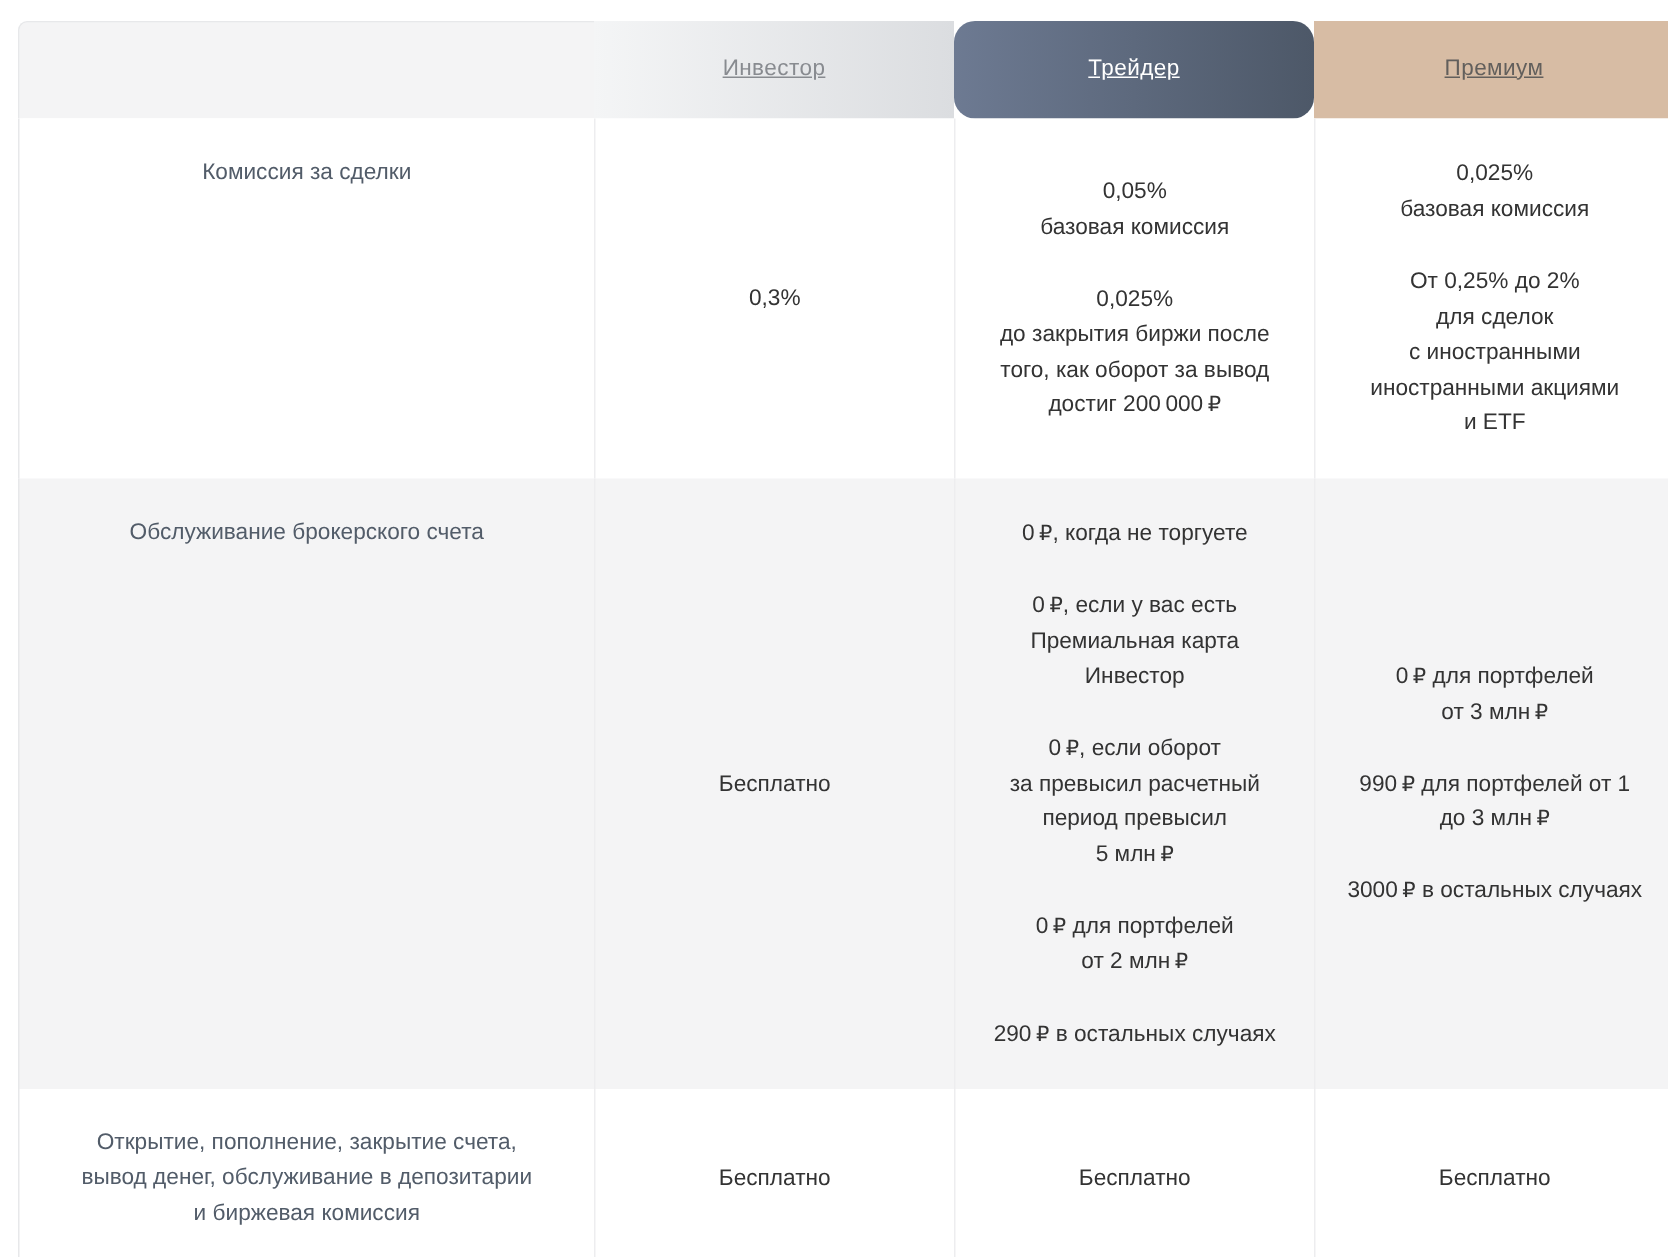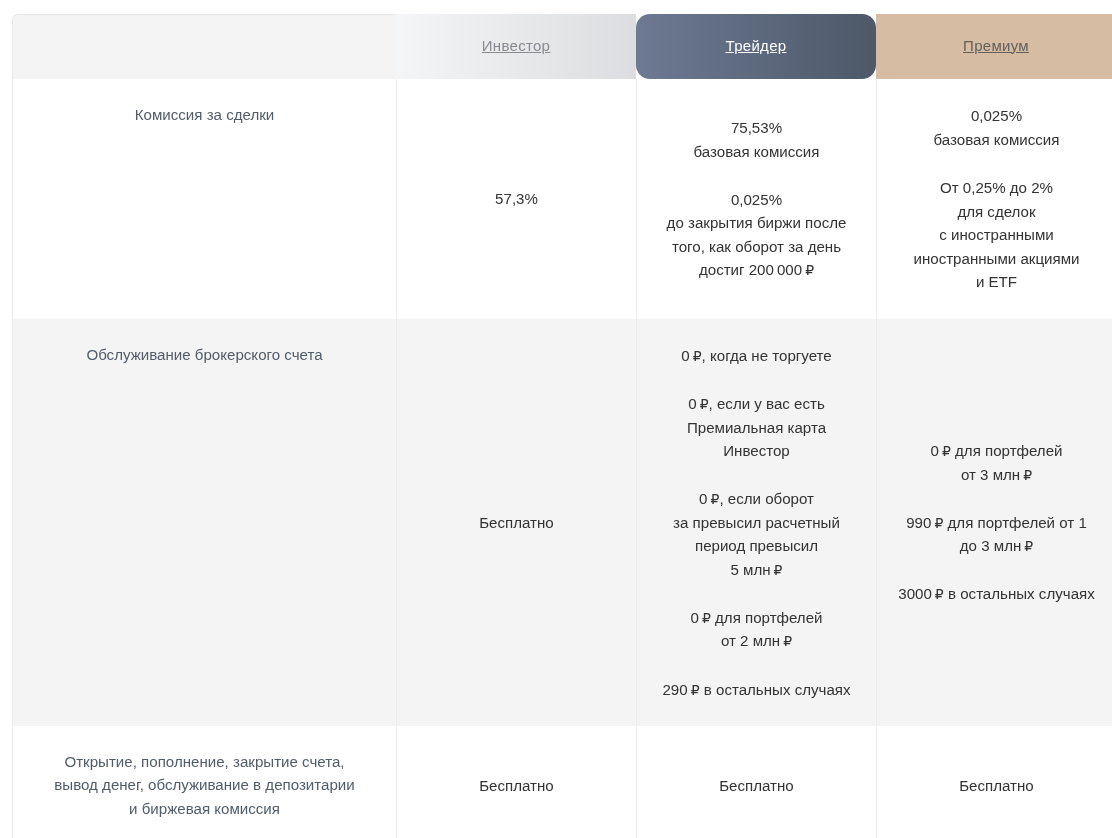--- a/index.html
+++ b/index.html
@@ -125,25 +125,25 @@
         <th class="h-trader">Трейдер</th>
         <th class="h-premium">Премиум</th>
       </tr>
     </thead>
     <tbody id="tbody">
         <tr class="row-white row1">
           <td class="cell-feature">
             <div class="para"><span>Комиссия за сделки</span></div>
           </td>
           <td class="cell-value">
-            <div class="para"><span>57,3%</span></div>
+            <div class="para"><span>0,3%</span></div>
           </td>
           <td class="cell-value">
-            <div class="para"><span>75,53%</span><br><span>базовая комиссия</span></div>
-            <div class="para"><span>0,025%</span><br><span>до закрытия биржи после</span><br><span>того, как оборот за день</span><br><span>достиг 200 000 <span class="rub">₽</span></span></div>
+            <div class="para"><span>0,05%</span><br><span>базовая комиссия</span></div>
+            <div class="para"><span>0,025%</span><br><span>до закрытия биржи после</span><br><span>того, как оборот за вывод</span><br><span>достиг 200 000 <span class="rub">₽</span></span></div>
           </td>
           <td class="cell-value cell-last">
             <div class="para"><span>0,025%</span><br><span>базовая комиссия</span></div>
             <div class="para"><span>От 0,25% до 2%</span><br><span>для сделок</span><br><span>с иностранными</span><br><span>иностранными акциями</span><br><span>и ETF</span></div>
           </td>
         </tr>
         <tr class="row-grey row2">
           <td class="cell-feature">
             <div class="para"><span>Обслуживание брокерского счета</span></div>
           </td>

